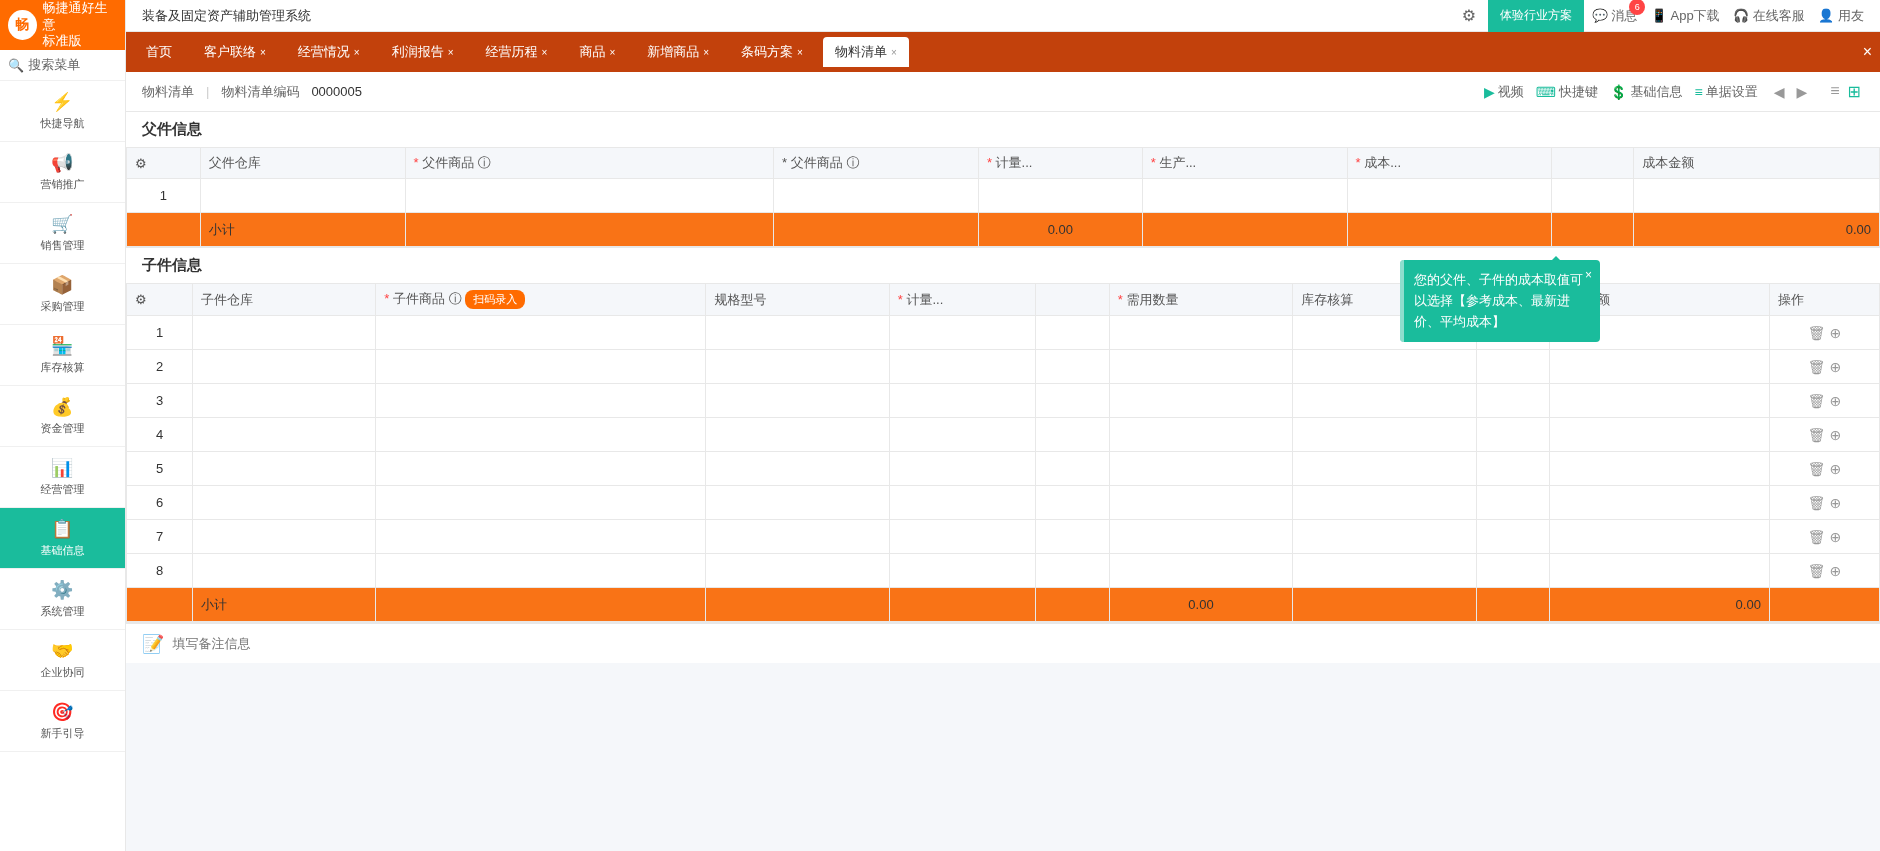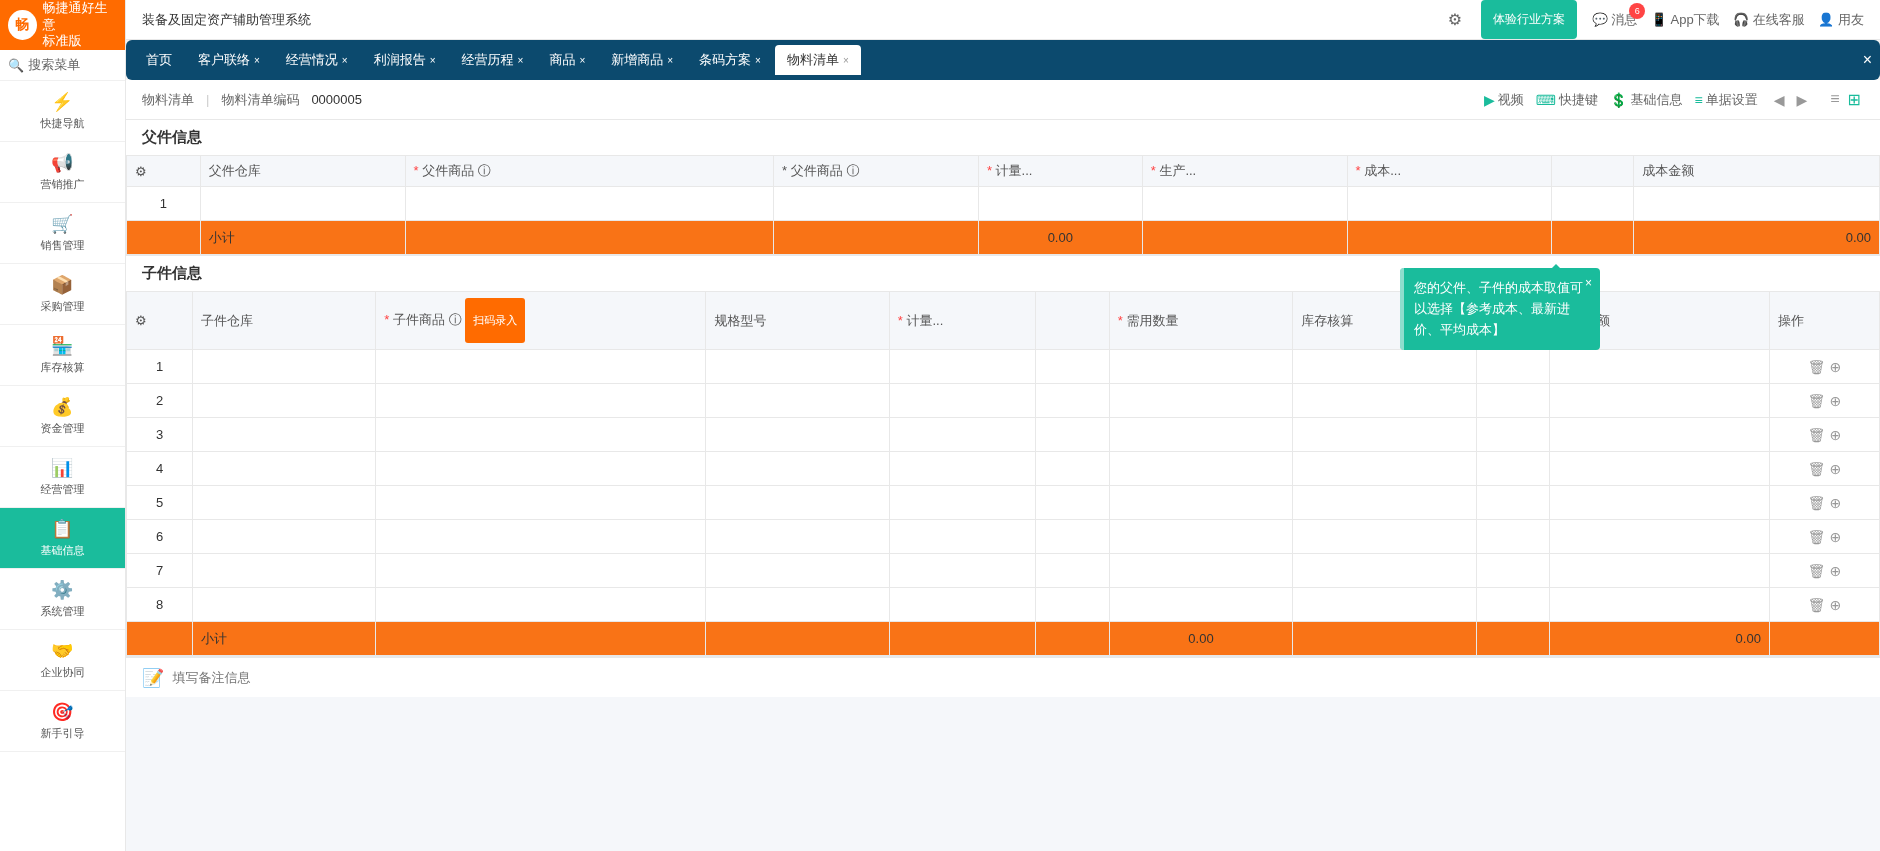--- a/index.html
+++ b/index.html
@@ -59,26 +59,26 @@
     .sidebar-item.active { background: #1abc9c; color: #fff; }
     .sidebar-item-icon { font-size: 18px; }
     .sidebar-item-label { font-size: 11px; }
 
     
     .main-content { flex: 1; display: flex; flex-direction: column; overflow: hidden; }
 
     
     .top-nav {
       background: #fff;
-      height: 40px;
+      height: 32px;
       display: flex;
       align-items: center;
       padding: 0 16px;
       border-bottom: 1px solid #e8e8e8;
-      gap: 15px;
+      gap: 8px;
     }
     .system-title { font-size: 13px; color: #333; flex: 1; }
     .settings-icon { color: #666; font-size: 16px; cursor: pointer; padding: 4px; }
     .trial-btn {
       background: #1abc9c;
       color: #fff;
       border: none;
       border-radius: 4px;
       padding: 11px 12px;
       cursor: pointer;
@@ -96,27 +96,26 @@
       display: flex;
       align-items: center;
       justify-content: center;
       position: absolute;
       top: -8px;
       right: -8px;
     }
 
     
     .tab-bar {
-      background: #0c4a6e;
+      background: #c2410c;
       display: flex;
       align-items: center;
       padding: 0 8px;
       height: 40px;
-      gap: 2px;
-      border-radius: 6px;
+      gap: 8px;
     }
     .tab-item {
       padding: 6px 12px;
       color: #fff;
       cursor: pointer;
       font-size: 13px;
       border-radius: 4px 4px 0 0;
       display: flex;
       align-items: center;
       gap: 4px;
@@ -211,22 +210,22 @@
     .col-cost-amt { width: 120px; text-align: right; }
     .col-qty { width: 100px; }
     .col-unit-cost { width: 100px; }
     .col-amount { width: 120px; text-align: right; }
     .col-ops { width: 60px; text-align: center; }
 
     .scan-btn {
       background: #ff6b00;
       color: #fff;
       border: none;
-      border-radius: 3px;
-      padding: 15px 8px;
+      border-radius: 8px;
+      padding: 2px 8px;
       font-size: 11px;
       cursor: pointer;
       white-space: nowrap;
     }
     .ops-icons { display: flex; gap: 4px; justify-content: center; }
     .op-icon { font-size: 14px; color: #999; cursor: pointer; }
 
     
     .tooltip-box {
       position: absolute;

